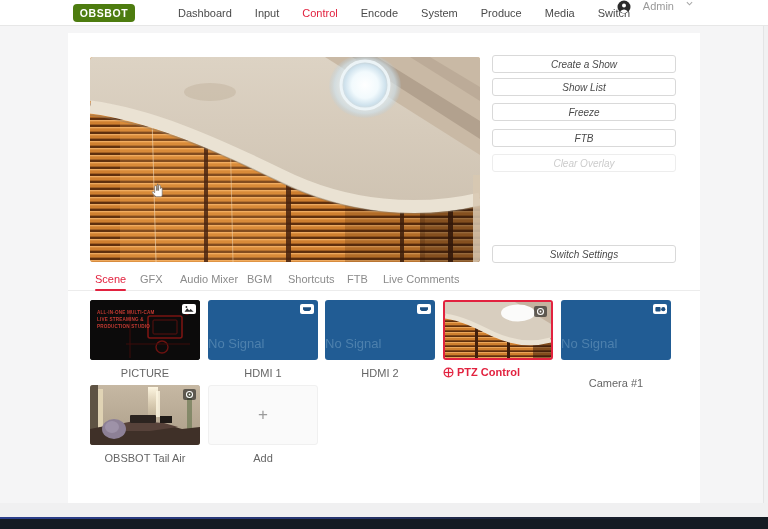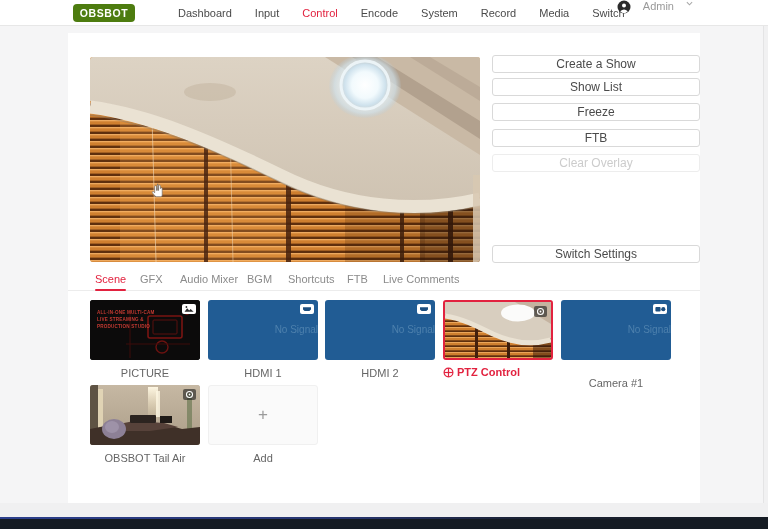--- a/index.html
+++ b/index.html
@@ -18,34 +18,34 @@
   .username { font-size:11px; color:#9a9a9a; }
   .caret { width:7px; height:7px; }
 
   
   .card { position:absolute; left:68px; top:33px; width:632px; height:470px; background:#ffffff; }
 
   .preview { position:absolute; left:22px; top:24px; width:390px; height:205px; border-radius:3px; overflow:hidden; background:#c8a06a; }
 
   
   .actions { position:absolute; left:424px; top:0; width:184px; }
-  .abtn { position:absolute; left:0; width:208px; height:18px; background:#fff; border:1px solid #d9d9d9; border-radius:3px;
-          font-size:12px; color:#4a4a4a; display:flex; align-items:center; justify-content:center; cursor:pointer; }
+  .abtn { position:absolute; left:0; width:184px; height:18px; background:#fff; border:1px solid #d9d9d9; border-radius:3px;
+          font-size:10px; color:#4a4a4a; display:flex; align-items:center; justify-content:center; cursor:pointer;font-style:italic; }
   .abtn.disabled { color:#cccccc; border-color:#ededed; cursor:default; }
 
   
   .tabsrow { position:absolute; left:0; top:238px; width:632px; height:20px; border-bottom:1px solid #ececec; }
   .tab { position:absolute; top:2px; font-size:11px; color:#8b8b8b; cursor:pointer; white-space:nowrap; }
   .tab.active { color:#e2223f; }
   .tab.active::after { content:""; position:absolute; left:0; right:0; bottom:-6px; height:2px; background:#e2223f; border-radius:1px; }
 
   
   .tile { position:absolute; width:110px; height:60px; border-radius:3px; overflow:hidden; cursor:pointer; }
   .tile.blue { background:#215c94; }
-  .nosignal { position:absolute; left:0; right:0; top:24px; text-align:right; font-size:10px; color:#4d80ad; }
+  .nosignal { position:absolute; left:0; right:0; top:36px; text-align:left; font-size:13px; color:#4d80ad; }
   .badge { position:absolute; top:4px; right:4px; }
   .tile.selected { border:2px solid #e2223f; }
   .tlabel { position:absolute; width:110px; text-align:center; font-size:11px; color:#666; }
   .tlabel.ptz { color:#e2223f; display:flex; align-items:center; justify-content:flex-start; gap:3px; font-weight:bold; }
   .tile.add { background:#fafafa; border:1px solid #f0f0f0; display:flex; align-items:center; justify-content:center;
               font-size:17px; color:#9a9a9a; font-weight:300; }
   .pic-overlay { position:absolute; left:7px; top:9px; }
   .pic-line { display:block; font-size:4.6px; font-weight:bold; color:#c43a32; letter-spacing:.2px; line-height:7px; }
 
   
@@ -61,21 +61,21 @@
 <div class="screen">
 
   <header class="nav">
     <div class="logo">OBSBOT</div>
     <nav class="navlinks">
       <a class="navlink">Dashboard</a>
       <a class="navlink">Input</a>
       <a class="navlink active">Control</a>
       <a class="navlink">Encode</a>
       <a class="navlink">System</a>
-      <a class="navlink">Record</a>
+      <a class="navlink">Produce</a>
       <a class="navlink">Media</a>
       <a class="navlink">Switch</a>
     </nav>
     <div class="userchip">
       <svg class="avatar" width="14" height="14" viewBox="0 0 14 14">
         <circle cx="7" cy="7" r="6.5" fill="#2b2b2b"></circle>
         <circle cx="7" cy="5.4" r="2" fill="#fff"></circle>
         <path d="M3.2 11.2 Q7 7.6 10.8 11.2 Q9 13.3 7 13.3 Q5 13.3 3.2 11.2Z" fill="#fff"></path>
       </svg>
       <span class="username">Admin</span>

